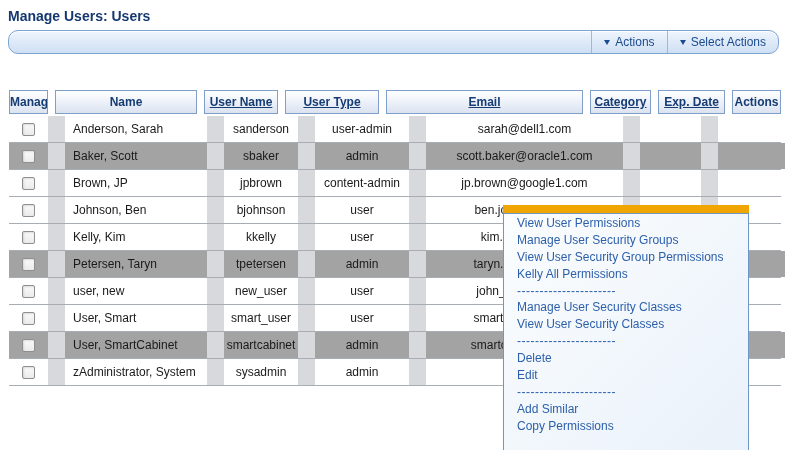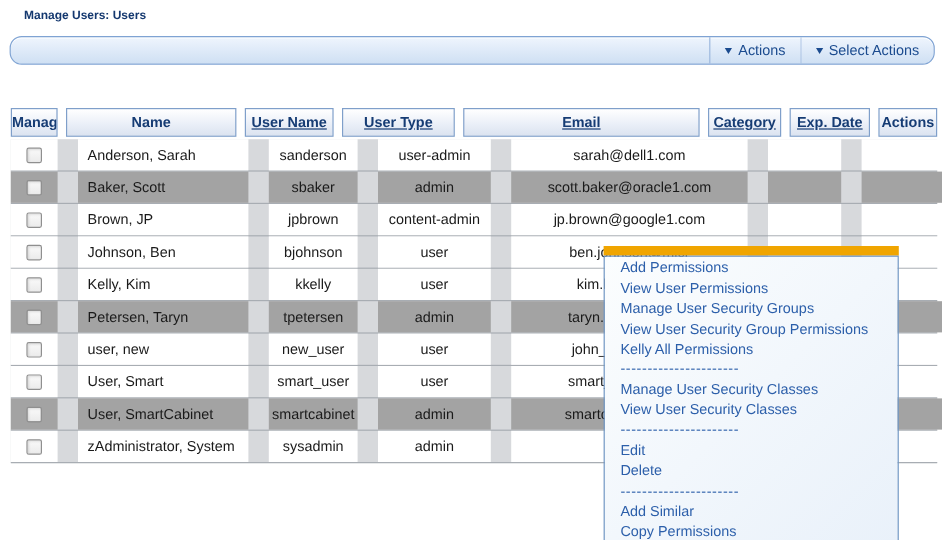--- a/index.html
+++ b/index.html
@@ -1,18 +1,18 @@
 <!DOCTYPE html>
 <html><head>
 <meta charset="utf-8">
 <style>
   html,body{margin:0;padding:0;width:787px;height:450px;overflow:hidden;background:#fff;
     font-family:"Liberation Sans","DejaVu Sans",sans-serif;}
   .page{position:relative;width:787px;height:450px;}
-  .title{margin:8px 0 0 20px;font-size:10px;font-weight:bold;color:#14386f;height:16px;}
+  .title{margin:8px 0 0 8px;font-size:14px;font-weight:bold;color:#14386f;height:16px;}
   .toolbar{margin:6px 8px 0 8px;height:22px;border:1px solid #7fa3d3;border-radius:10px;
     background:linear-gradient(#eff5fd 0%,#dde9f8 55%,#cfe0f3 100%);
     box-shadow:inset 0 1px 0 rgba(255,255,255,.85);
     display:flex;justify-content:flex-end;align-items:stretch;}
   .tb-btn{display:flex;align-items:center;padding:0 12px;border-left:1px solid #9db8de;
     color:#1b4b8f;font-size:12px;cursor:pointer;}
   .tb-btn:last-child{border-top-right-radius:10px;border-bottom-right-radius:10px;text-align:center;}
   .caret{width:0;height:0;border-left:3.5px solid transparent;border-right:3.5px solid transparent;
     border-top:5px solid #1b4b8f;margin-right:5px;display:inline-block;}
   
@@ -253,30 +253,29 @@
             <span class="box"></span>
           </span>
         </div>
     </div>
 
   </div>
 
   <div class="ctxmenu">
     <div class="ctx-bar"></div>
     <div class="ctx-body">
-      <div class="mi">Add Permissions</div>
       <div class="mi">View User Permissions</div>
       <div class="mi">Manage User Security Groups</div>
       <div class="mi">View User Security Group Permissions</div>
       <div class="mi">Kelly All Permissions</div>
       <div class="mi sep">----------------------</div>
       <div class="mi">Manage User Security Classes</div>
       <div class="mi">View User Security Classes</div>
       <div class="mi sep">----------------------</div>
+      <div class="mi">Delete</div>
       <div class="mi">Edit</div>
-      <div class="mi">Delete</div>
       <div class="mi sep">----------------------</div>
       <div class="mi">Add Similar</div>
       <div class="mi">Copy Permissions</div>
     </div>
   </div>
 
 </div>
 
 </body></html>

